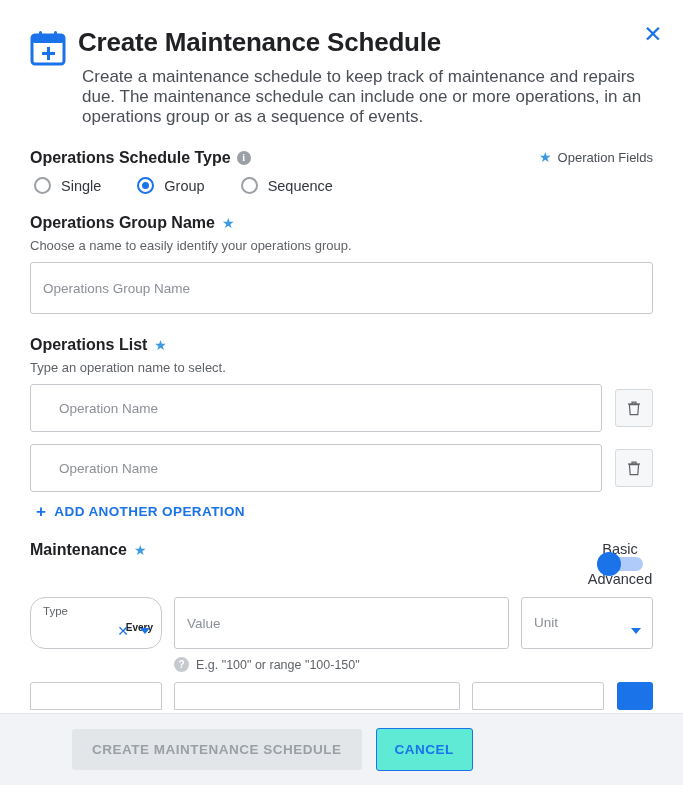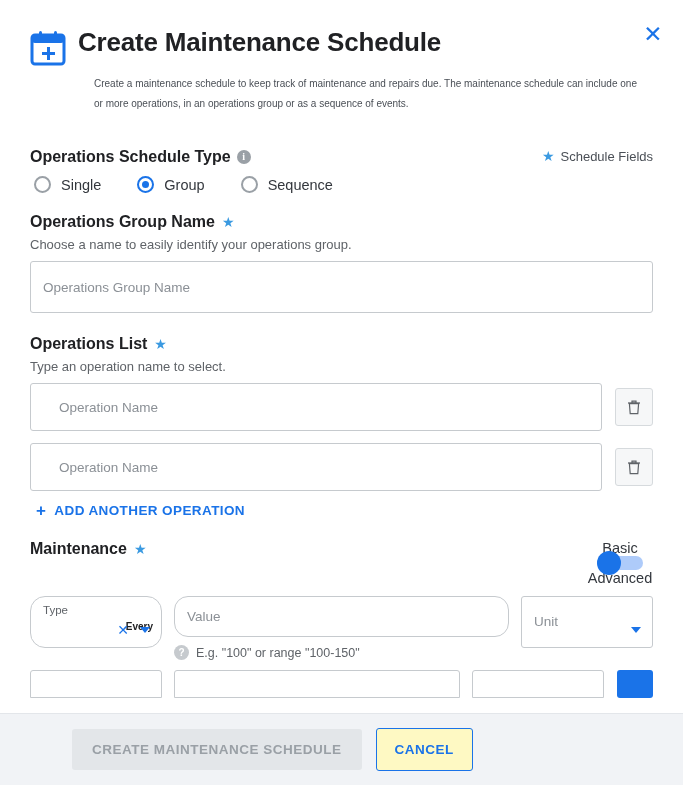--- a/index.html
+++ b/index.html
@@ -57,24 +57,24 @@
   }
   .title {
     font-size: 26px;
     font-weight: bold;
     color: #202124;
     letter-spacing: -0.2px;
     margin: 0 0 9px 0;
     line-height: 32px;
   }
   .subtitle {
-    font-size: 10px;
+    font-size: 17px;
     line-height: 20px;
     color: #4a4f56;
-    margin: 16px;
+    margin: 4px;
     max-width: 580px;
   }
   .body {
     padding: 18px 30px 0 30px;
   }
   .section-head {
     display: flex;
     align-items: flex-start;
     justify-content: space-between;
     margin-bottom: 10px;
@@ -281,21 +281,21 @@
     width: 0; height: 0;
     border-left: 5px solid transparent;
     border-right: 5px solid transparent;
     border-top: 6px solid #1a73e8;
     cursor: pointer;
   }
   .cond-value {
     flex: 1 1 auto;
     margin: 0 12px;
   }
-  .cond-value .text-input { height: 41px; border-radius: 14px; }
+  .cond-value .text-input { height: 52px; }
   .cond-hint {
     display: flex;
     align-items: center;
     margin-top: 8px;
     font-size: 12.5px;
     color: #5f6368;
   }
   .q-icon {
     width: 15px;
     height: 15px;
@@ -361,21 +361,21 @@
     border: none;
     border-radius: 3px;
     font-size: 13.5px;
     font-weight: bold;
     letter-spacing: 0.5px;
     padding: 13px 20px;
     font-family: "Liberation Sans", sans-serif;
     cursor: default;
   }
   .btn-cancel {
-    background: #fef9c3;
+    background: #5eead4;
     color: #1a73e8;
     border: 1px solid #1a73e8;
     border-radius: 3px;
     font-size: 13.5px;
     font-weight: bold;
     letter-spacing: 0.5px;
     padding: 13px 18px;
     margin-left: 14px;
     font-family: "Liberation Sans", sans-serif;
     cursor: pointer;
@@ -407,21 +407,21 @@
 
   <div class="body">
 
     <div class="section-head">
       <div class="label-row">
         <span class="section-label">Operations Schedule Type</span>
         <span class="info-icon">i</span>
       </div>
       <div class="required-fields">
         <span class="star">★</span>
-        <span>Schedule Fields</span>
+        <span>Operation Fields</span>
       </div>
     </div>
 
     <div class="radio-row">
       <div class="radio-item">
         <span class="radio"></span>
         <span class="radio-label">Single</span>
       </div>
       <div class="radio-item">
         <span class="radio checked"></span>

